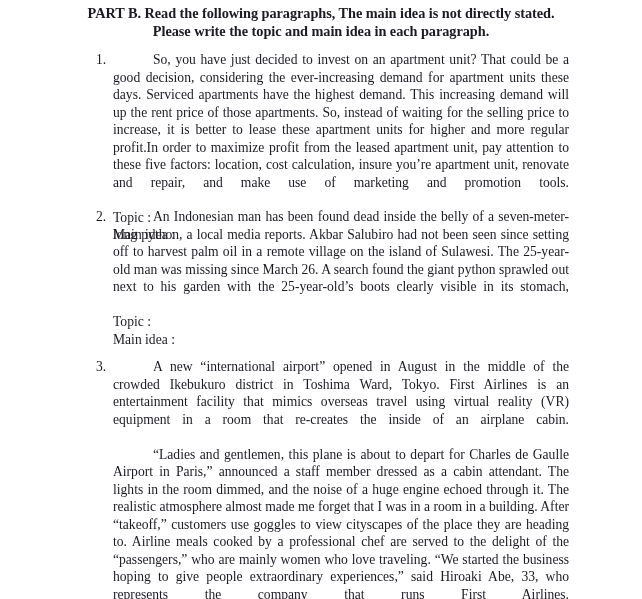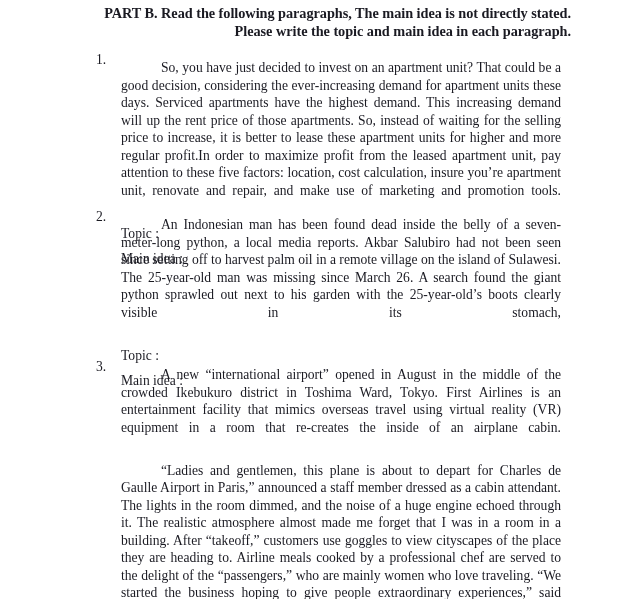--- a/index.html
+++ b/index.html
@@ -24,21 +24,21 @@
 
   
   .heading {
     position: absolute;
     left: 71px;
     top: 5px;
     width: 500px;
     font-size: 14.3px;
     font-weight: bold;
     line-height: 17.6px;
-    text-align: right;
+    text-align: center;
     letter-spacing: -0.05px;
   }
 
   
   .item {
     position: absolute;
     left: 96px;
     width: 473px;
   }
   .item .num {
@@ -52,21 +52,21 @@
   }
   .item .body {
     margin-left: 17px;
     width: 456px;
     font-size: 13.6px;
     line-height: 17.5px;
     text-align: justify;
     text-justify: inter-word;
   }
   .item .body p {
-    margin: 8px;
+    margin: 0;
     text-align: justify;
     text-justify: inter-word;
     font-family: Liberation Serif, serif;
   }
   .item .body p.lead {
     text-indent: 40px;
   }
   .item .body p.cont {
     text-indent: 40px;
   }

